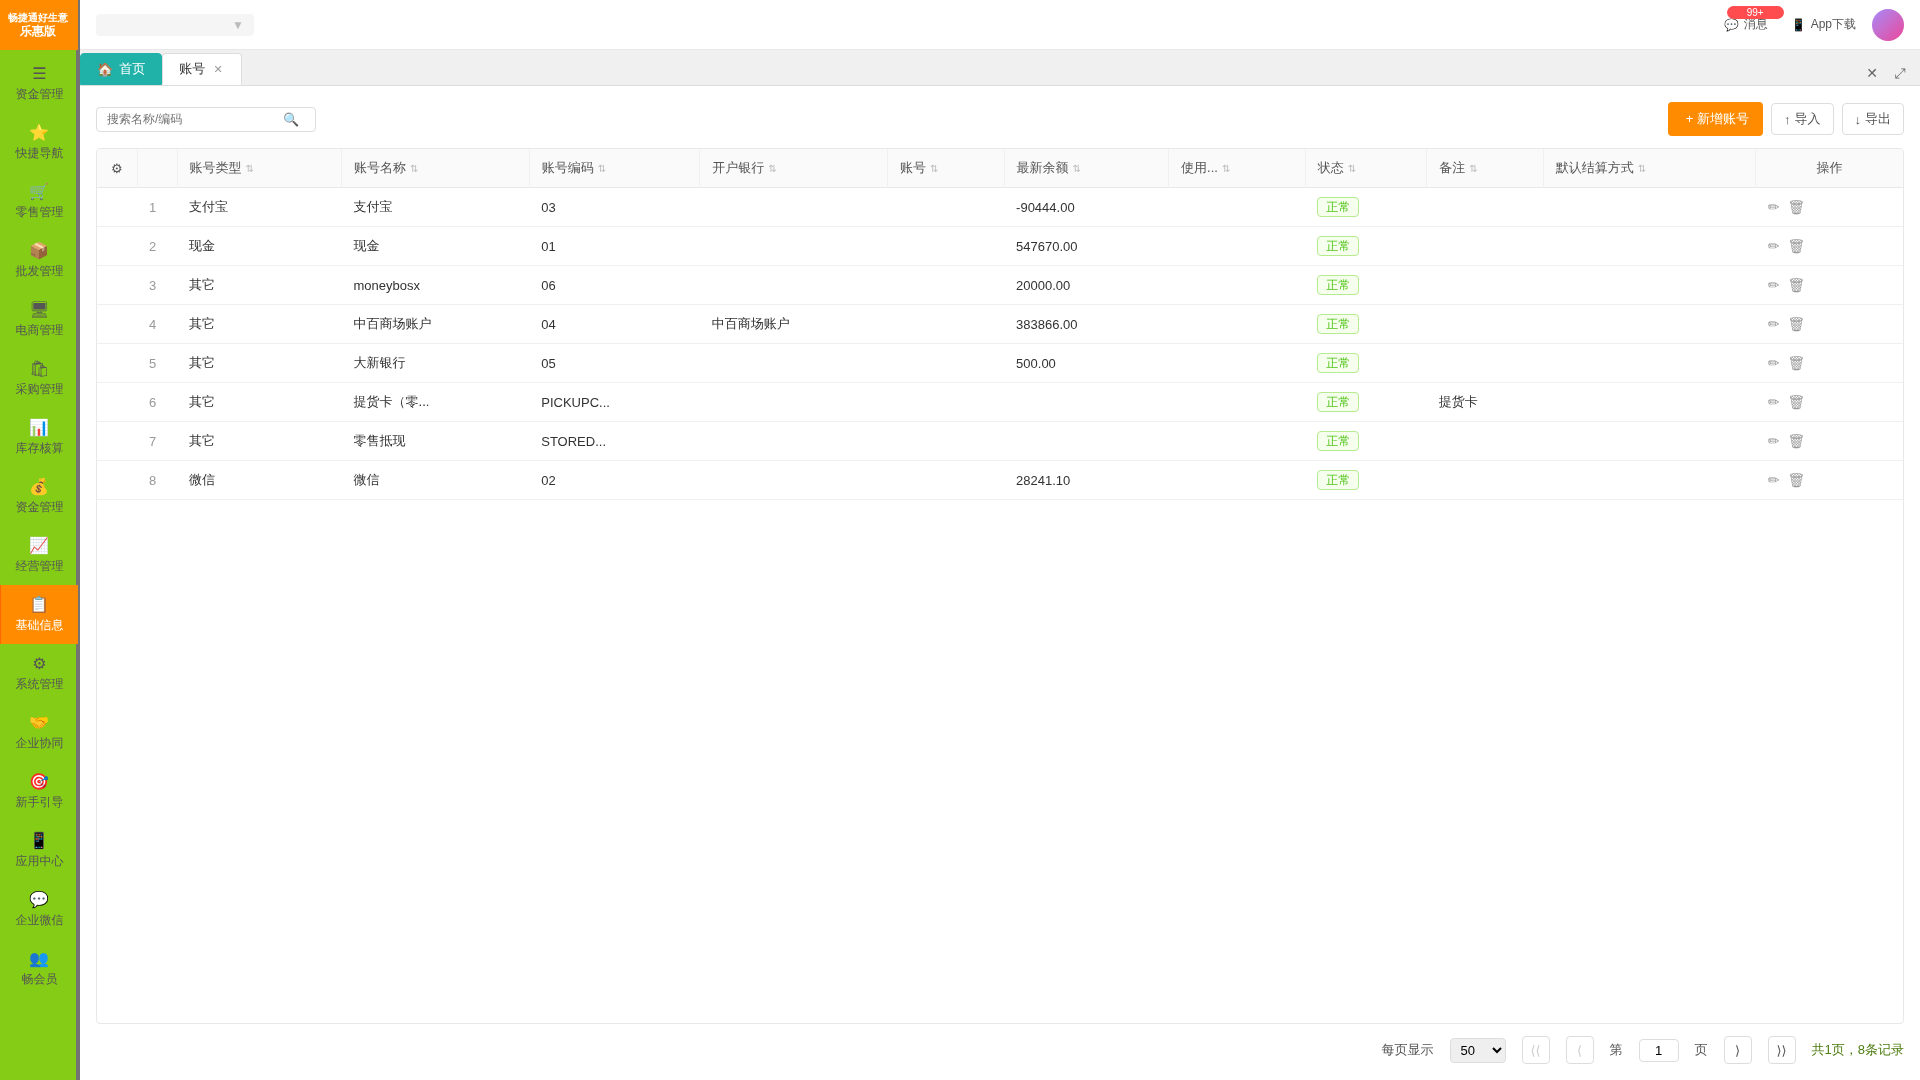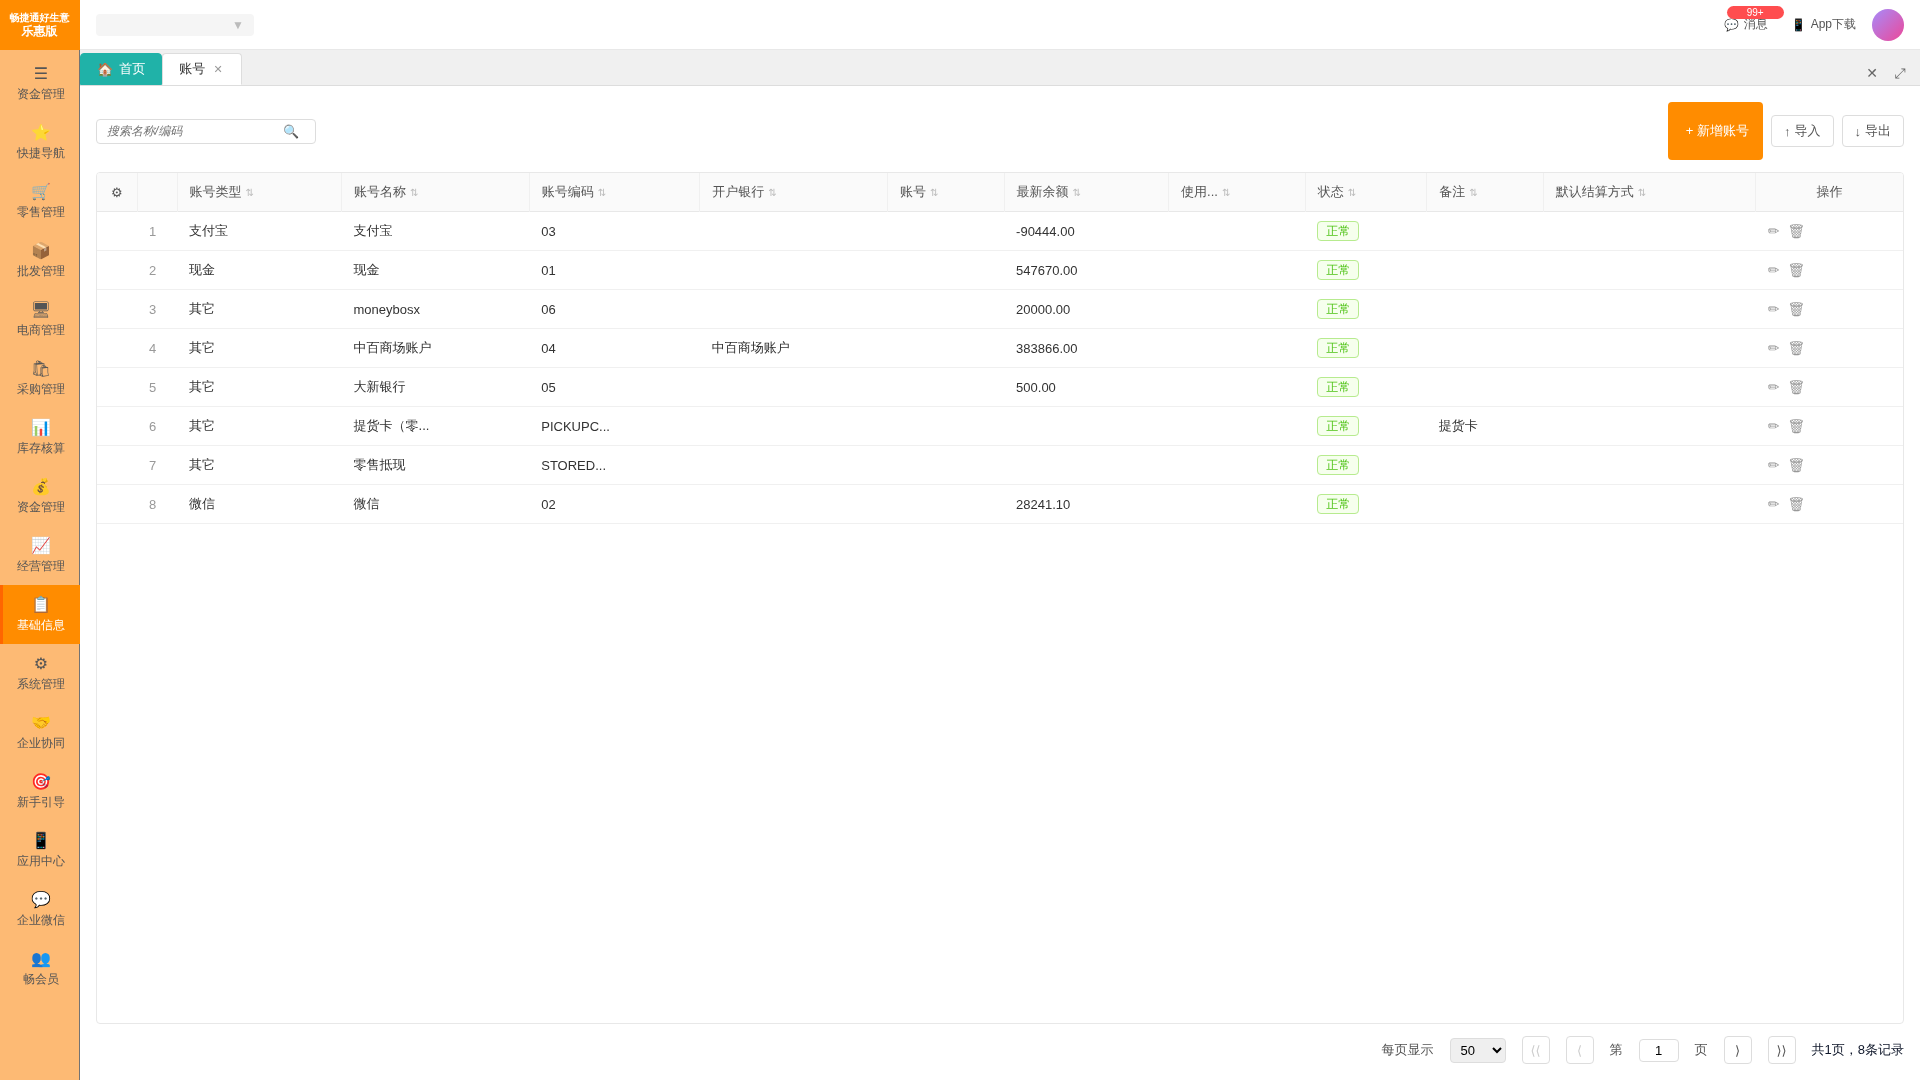--- a/index.html
+++ b/index.html
@@ -1,25 +1,25 @@
 <!DOCTYPE html>
 <html><head>
   <meta charset="utf-8">
   <style>
     * { box-sizing: border-box; margin: 0; padding: 0; }
     body { font-family: 'Microsoft YaHei', Arial, sans-serif; font-size: 13px; background: #f5f5f5; display: flex; height: 1080px; overflow: hidden; }
 
     
     .sidebar {
       width: 80px;
-      background: #fdba74;
+      background: #84cc16;
       display: flex;
       flex-direction: column;
       align-items: center;
-      border-right: 1px solid #737373;
+      border-right: 4px solid #737373;
       flex-shrink: 0;
     }
     .sidebar-logo {
       width: 80px;
       height: 50px;
       background: #ff8c00;
       display: flex;
       align-items: center;
       justify-content: center;
       color: white;
@@ -209,33 +209,32 @@
       gap: 6px;
       background: white;
       width: 220px;
     }
     .search-box input {
       border: none;
       outline: none;
       font-size: 12px;
       color: #999;
       width: 170px;
-      font-style: italic;
     }
     .toolbar-right {
       display: flex;
       align-items: center;
       gap: 8px;
     }
     .btn-add {
       background: #ff8c00;
       color: white;
       border: none;
       border-radius: 4px;
-      padding: 20px 14px;
+      padding: 8px 14px;
       cursor: pointer;
       font-size: 13px;
       display: flex;
       align-items: center;
       gap: 4px;
     }
     .btn-outline {
       background: white;
       color: #555;
       border: 1px solid #ddd;
@@ -339,21 +338,21 @@
     }
     .page-btn.disabled { color: #ccc; cursor: not-allowed; }
     .page-input {
       border: 1px solid #ddd;
       border-radius: 4px;
       width: 40px;
       text-align: center;
       padding: 3px 4px;
       font-size: 13px;
     }
-    .page-total { color: #0f172a; }
+    .page-total { color: #4d7c0f; }
   </style>
 </head>
 <body>
 
 <div class="sidebar">
   <div class="sidebar-logo">
     <div class="sidebar-logo-inner">
       <div style="font-size:10px;">畅捷通好生意</div>
       <div style="font-size:12px;">乐惠版</div>
     </div>

